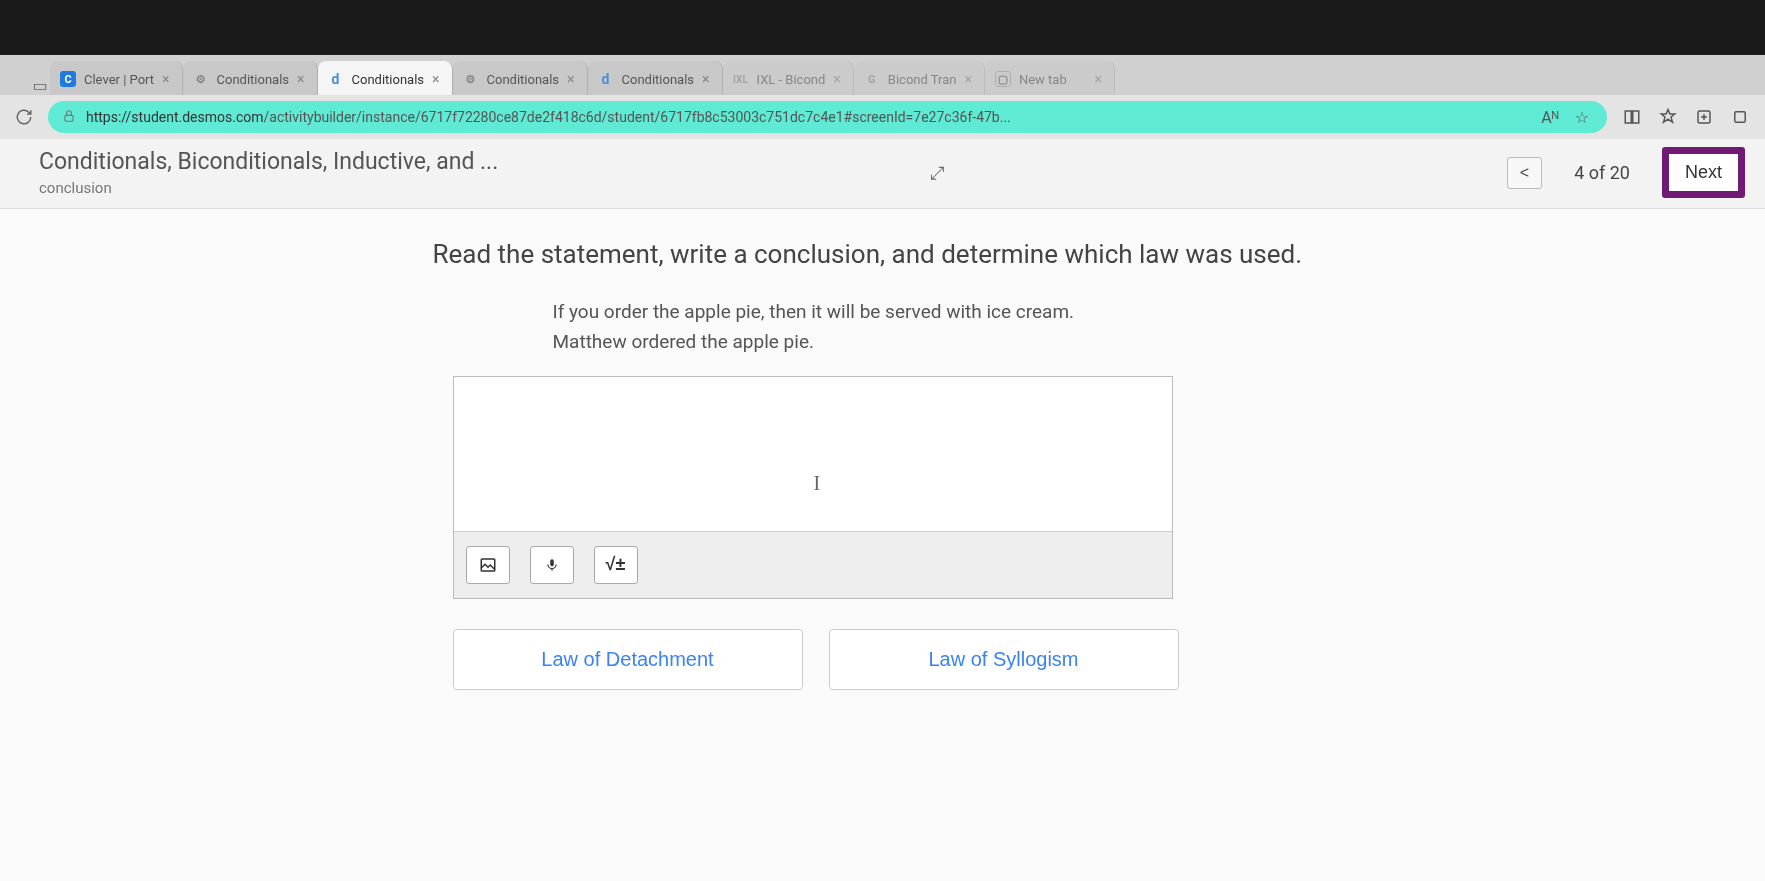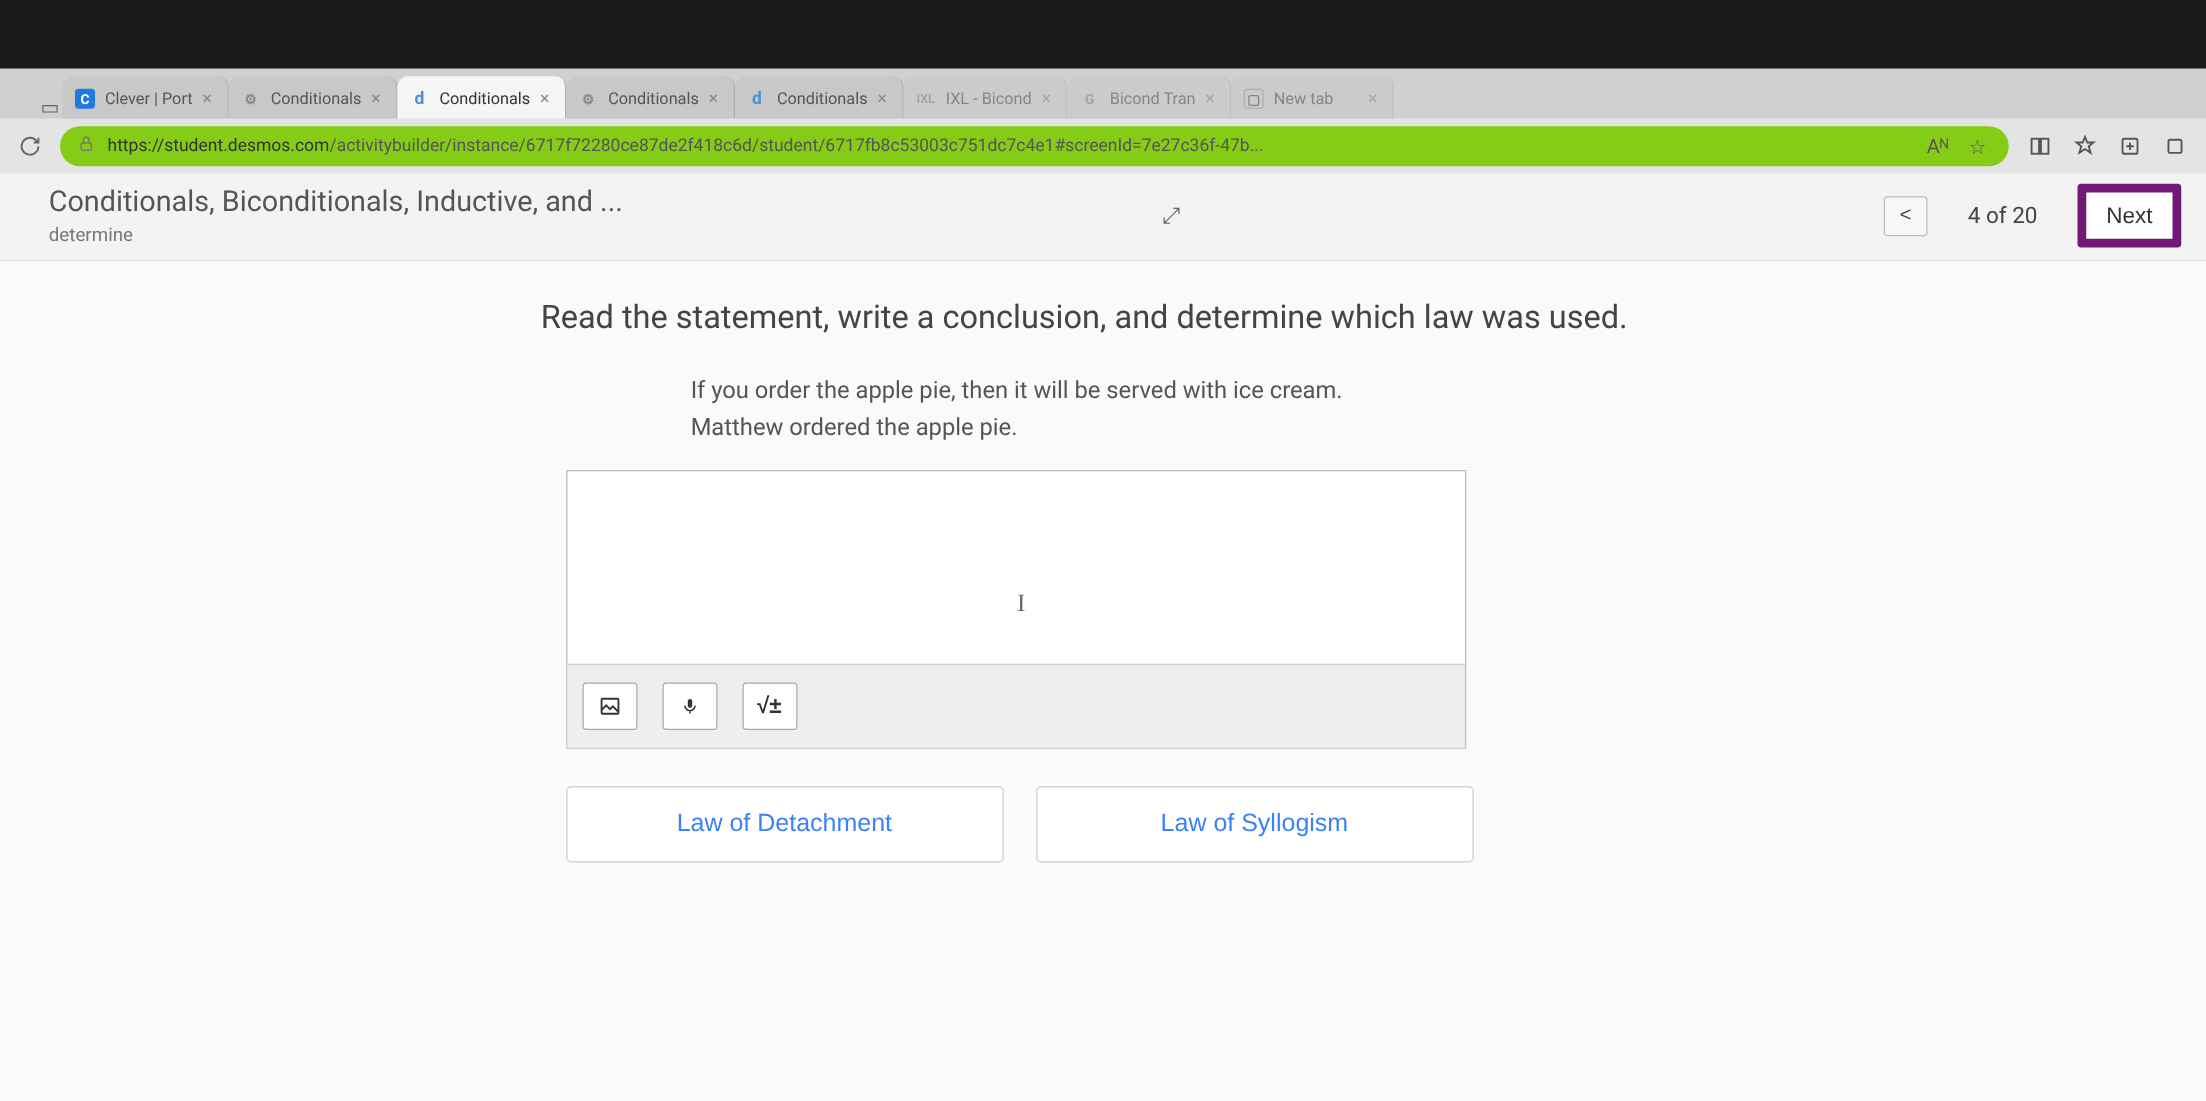--- a/index.html
+++ b/index.html
@@ -69,21 +69,21 @@
       gap: 14px;
       height: 44px;
     }
     .nav-icon {
       width: 20px; height: 20px;
       display:flex; align-items:center; justify-content:center;
       color:#666;
     }
     .address-bar {
       flex: 1;
-      background: #84cc16;
+      background: #5eead4;
       border-radius: 18px;
       height: 32px;
       display: flex;
       align-items: center;
       padding: 0 14px;
       gap: 10px;
       color: #555;
       font-size: 14px;
     }
     .url-text { flex:1; white-space:nowrap; overflow:hidden; }
@@ -302,21 +302,21 @@
     <span class="toolbar-icon">
       <svg width="18" height="18" viewBox="0 0 24 24" fill="none" stroke="#555" stroke-width="2">
           <rect x="5" y="5" width="14" height="14" rx="2"></rect>
         </svg>
     </span>
   </div>
 
   <div class="page-header">
     <div class="page-title-block">
       <div class="page-title">Conditionals, Biconditionals, Inductive, and ...</div>
-      <div class="page-user">determine</div>
+      <div class="page-user">conclusion</div>
     </div>
     <span style="font-size:18px;color:#666;">⤢</span>
     <div style="flex:0.6"></div>
     <button class="btn-square">&lt;</button>
     <span class="progress-label">4 of 20</span>
     <button class="next-btn">Next</button>
   </div>
 
   <div class="content">
     <div class="activity">

